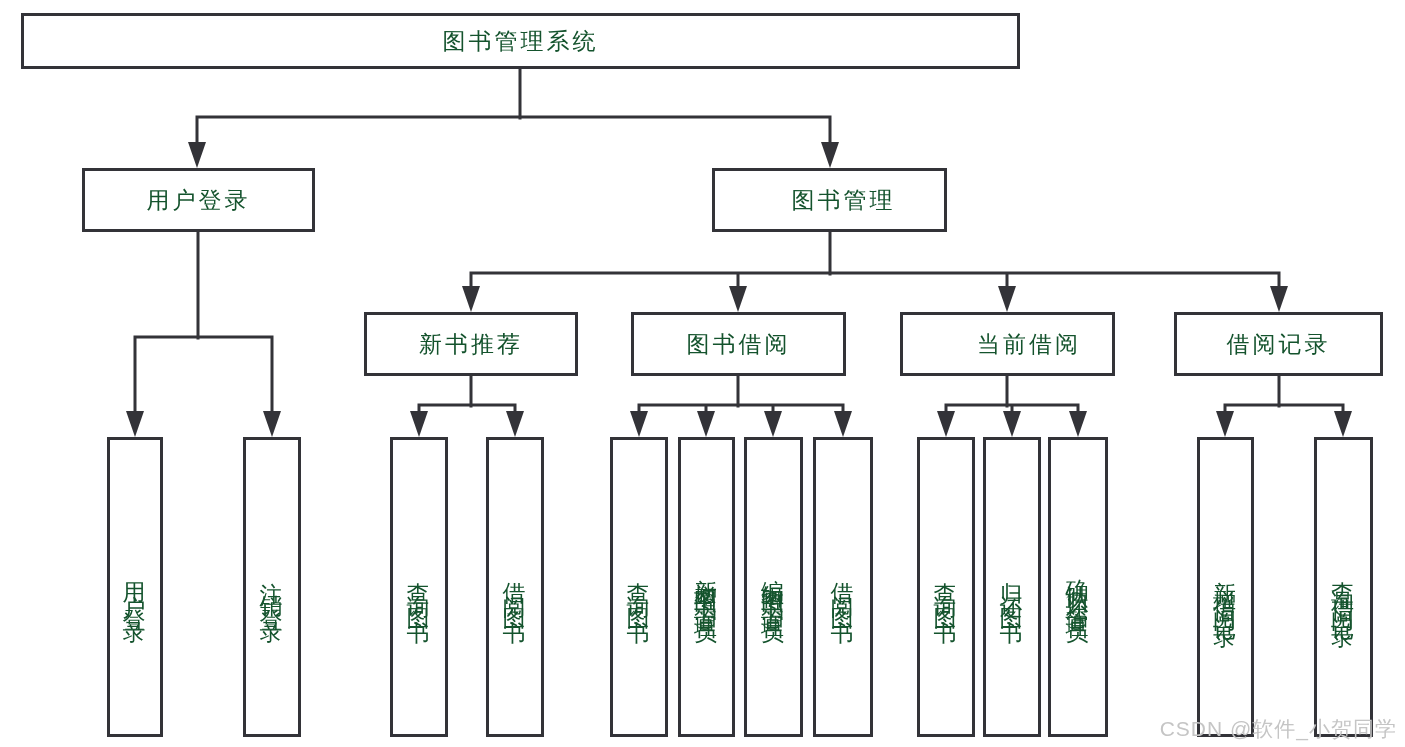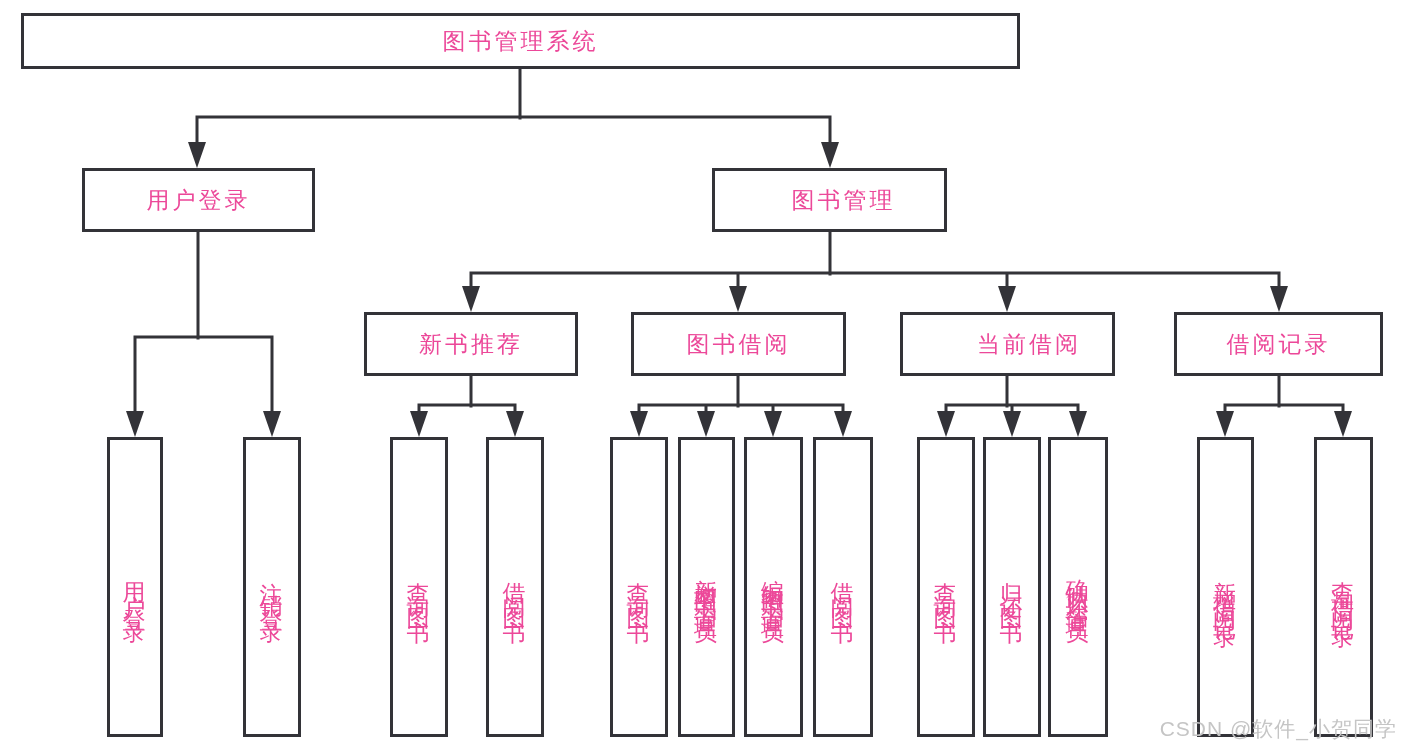--- a/index.html
+++ b/index.html
@@ -23,21 +23,21 @@
     pointer-events: none;
   }
   .node {
     position: absolute;
     box-sizing: border-box;
     background: #ffffff;
     border: 3px solid #333338;
     display: flex;
     align-items: center;
     justify-content: center;
-    color: #ec4899;
+    color: #14532d;
     font-size: 23px;
     letter-spacing: 3px;
     z-index: 2;
   }
   .node span {
     white-space: nowrap;
   }
   
   .root  { left: 21px;  top: 13px;  width: 999px; height: 56px; }
   .lvl2, .lvl3 { height: 64px; }

